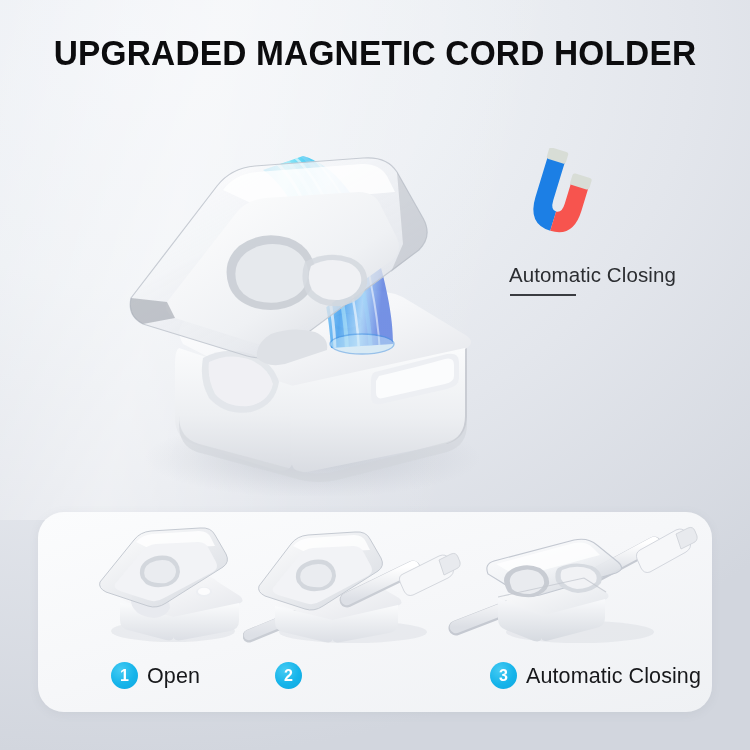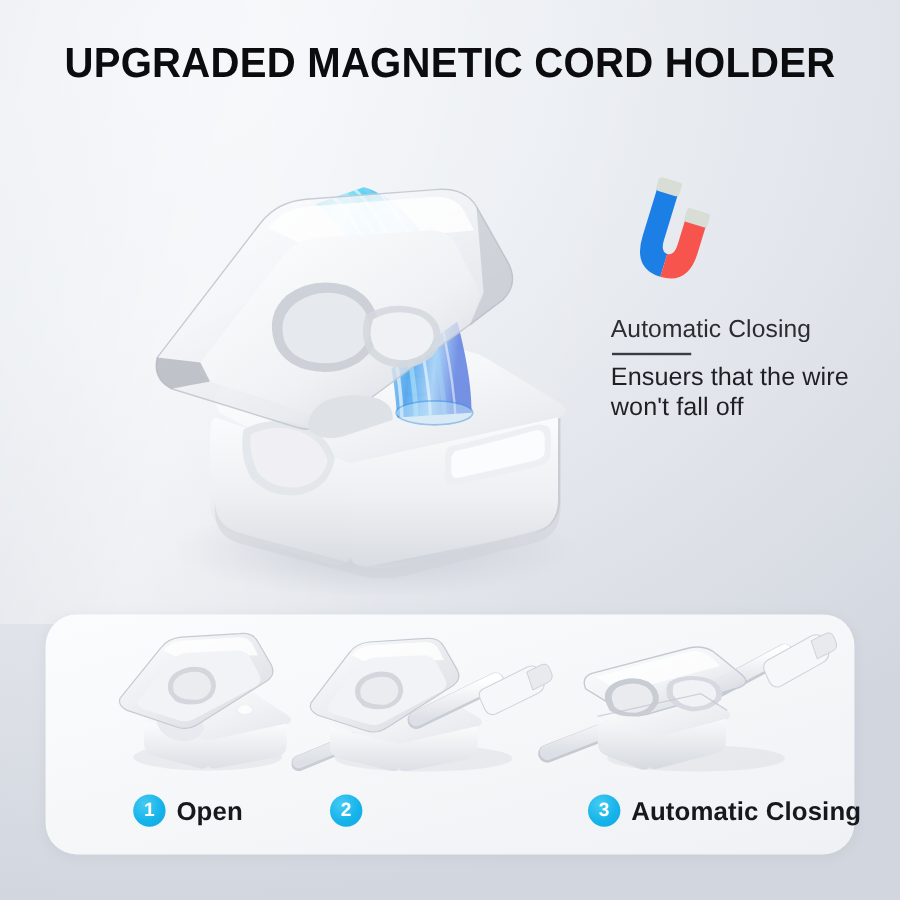--- a/index.html
+++ b/index.html
@@ -151,21 +151,21 @@
     display: flex;
     align-items: center;
     justify-content: center;
     flex: 0 0 auto;
     line-height: 1;
   }
   .step-text {
     font-size: 21.5px;
     line-height: 26px;
     color: #17181B;
-    font-weight: 700;
+    font-weight: 400;
     letter-spacing: 0.1px;
   }
 
   #step-1 { left: 40px;  width: 186px; }
   #step-2 { left: 205px; width: 230px; }
   #step-3 { left: 410px; width: 262px; }
 
   #step-1 .step-label-row { left: 33px; }
   #step-2 .step-label-row { left: 32px; }
   #step-3 .step-label-row { left: 42px; }
@@ -314,21 +314,20 @@
 
           <rect x="51" y="22" width="20" height="12" rx="2.5" fill="#D8DDD6"></rect>
         </g>
       </svg>
     </div>
 
     <div class="feature-title">Automatic Closing</div>
 
     <div class="feature-rule"></div>
 
-    <div class="feature-sub">Ensuers that the wire won't fall off</div>
   </div>
 
   <div class="steps-card">
 
     <div class="step" id="step-1">
       <div class="step-art">
         <svg viewBox="0 0 186 128" xmlns="http://www.w3.org/2000/svg">
           <defs>
             <linearGradient id="s1top" x1="0" y1="0" x2="1" y2="1">
               <stop offset="0%" stop-color="#FFFFFF"></stop>

